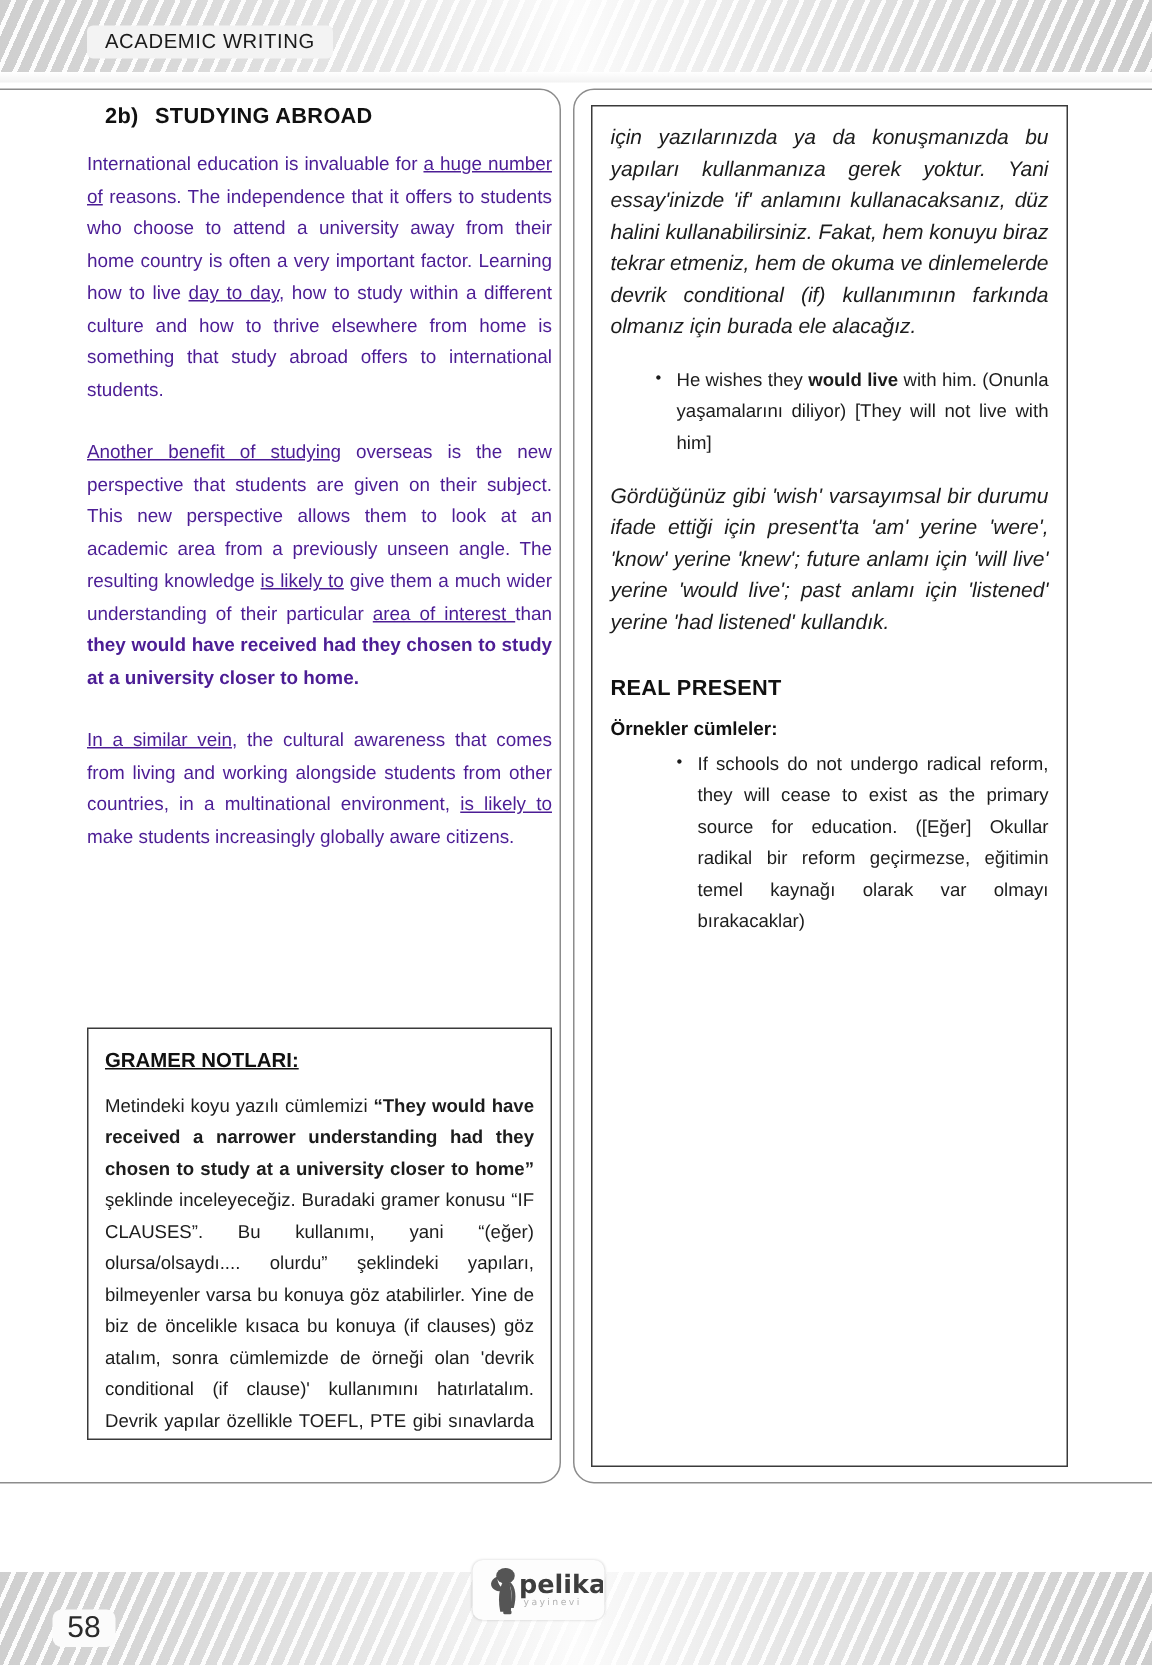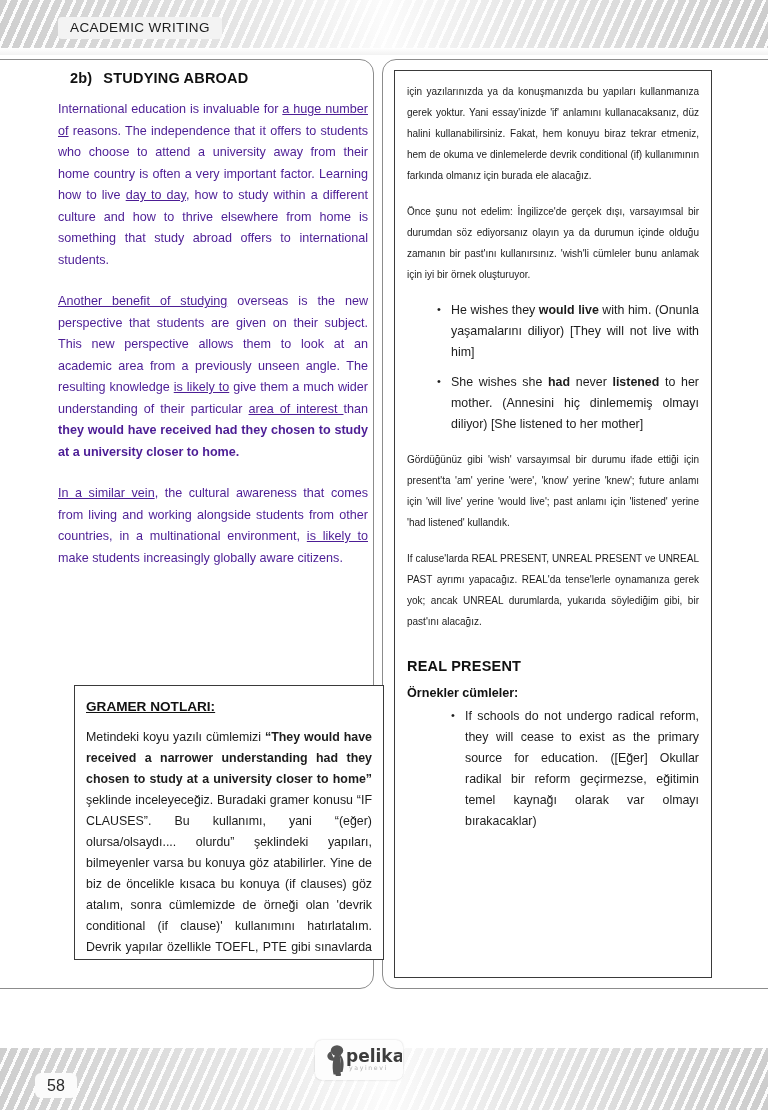--- a/index.html
+++ b/index.html
@@ -52,21 +52,21 @@
     white-space: nowrap;
   }
 
   
   #page-number {
     position: absolute;
     top: 1073px; left: 35px;
     width: 42px; height: 25px;
     background: #fbfbfb;
     border-radius: 6px;
-    font-size: 16px;
+    font-size: 20px;
     color: #2a2a2a;
     display: flex;
     align-items: center;
     justify-content: center;
   }
 
   
   #logo-plate {
     position: absolute;
     top: 1040px; left: 315px;
@@ -141,21 +141,21 @@
     font-size: 10.4px;
     line-height: 20px;
     color: #8a8a8a;
     text-align: justify;
     margin: 22px 0 0 0;
   }
 
   
   #grammar-box {
     position: absolute;
-    top: 685px; left: 74px;
+    top: 685px; left: 58px;
     width: 310px;
     height: 275px;
     border: 1px solid #3a3a3a;
     padding: 13px 11px 0 11px;
     overflow: hidden;
     background: #fff;
   }
   #grammar-title {
     font-size: 13.6px;
     font-weight: bold;
@@ -176,25 +176,26 @@
     position: absolute;
     top: 70px; left: 394px;
     width: 318px;
     height: 908px;
     border: 1px solid #3a3a3a;
     padding: 10px 12px 0 12px;
     overflow: hidden;
     background: #fff;
   }
   .r-p {
-    font-size: 10px;
+    font-size: 14px;
     line-height: 21px;
     color: #1c1c1c;
     text-align: justify;
     margin: 0 0 15px 0;
+    font-style: italic;
   }
   .bullets {
     margin: 0 0 14px 0;
     padding: 0 0 0 30px;
     list-style: none;
   }
   .bullets li {
     font-size: 12.4px;
     line-height: 21px;
     color: #1c1c1c;
@@ -254,30 +255,27 @@
 
 <div id="grammar-box">
   <div id="grammar-title">GRAMER NOTLARI:</div>
   <p id="grammar-text"><span>Metindeki koyu yazılı cümlemizi </span><span class="b">“They would have received a narrower understanding had they chosen to study at a university closer to home”</span><span> şeklinde inceleyeceğiz. Buradaki gramer konusu “IF CLAUSES”. Bu kullanımı, yani “(eğer) olursa/olsaydı.... olurdu” şeklindeki yapıları, bilmeyenler varsa bu konuya göz atabilirler. Yine de biz de öncelikle kısaca bu konuya (if clauses) göz atalım, sonra cümlemizde de örneği olan 'devrik conditional (if clause)' kullanımını hatırlatalım. Devrik yapılar özellikle TOEFL, PTE gibi sınavlarda okuduğunu ve dinlediğini anlama bölümlerinde karşımıza çıkıyor. İyi skorlar almak</span></p>
 </div>
 
 <div id="right-inner">
 
   <p class="r-p">için yazılarınızda ya da konuşmanızda bu yapıları kullanmanıza gerek yoktur. Yani essay'inizde 'if' anlamını kullanacaksanız, düz halini kullanabilirsiniz. Fakat, hem konuyu biraz tekrar etmeniz, hem de okuma ve dinlemelerde devrik conditional (if) kullanımının farkında olmanız için burada ele alacağız.</p>
 
-  <p class="r-p">Önce şunu not edelim: İngilizce'de gerçek dışı, varsayımsal bir durumdan söz ediyorsanız olayın ya da durumun içinde olduğu zamanın bir past'ını kullanırsınız. 'wish'li cümleler bunu anlamak için iyi bir örnek oluşturuyor.</p>
 
   <ul class="bullets">
     <li><span>He wishes they </span><span class="b">would live</span><span> with him. (Onunla yaşamalarını diliyor) [They will not live with him]</span></li>
-    <li><span>She wishes she </span><span class="b">had</span><span> never </span><span class="b">listened</span><span> to her mother. (Annesini hiç dinlememiş olmayı diliyor) [She listened to her mother]</span></li>
   </ul>
 
   <p class="r-p">Gördüğünüz gibi 'wish' varsayımsal bir durumu ifade ettiği için present'ta 'am' yerine 'were', 'know' yerine 'knew'; future anlamı için 'will live' yerine 'would live'; past anlamı için 'listened' yerine 'had listened' kullandık.</p>
 
-  <p class="r-p">If caluse'larda REAL PRESENT, UNREAL PRESENT ve UNREAL PAST ayrımı yapacağız. REAL'da tense'lerle oynamanıza gerek yok; ancak UNREAL durumlarda, yukarıda söylediğim gibi, bir past'ını alacağız.</p>
 
   <div id="real-present-heading">REAL PRESENT</div>
 
   <div id="examples-label">Örnekler cümleler:</div>
 
   <ul class="bullets indented">
     <li>If schools do not undergo radical reform, they will cease to exist as the primary source for education. ([Eğer] Okullar radikal bir reform geçirmezse, eğitimin temel kaynağı olarak var olmayı bırakacaklar)</li>
   </ul>
 </div>
 

